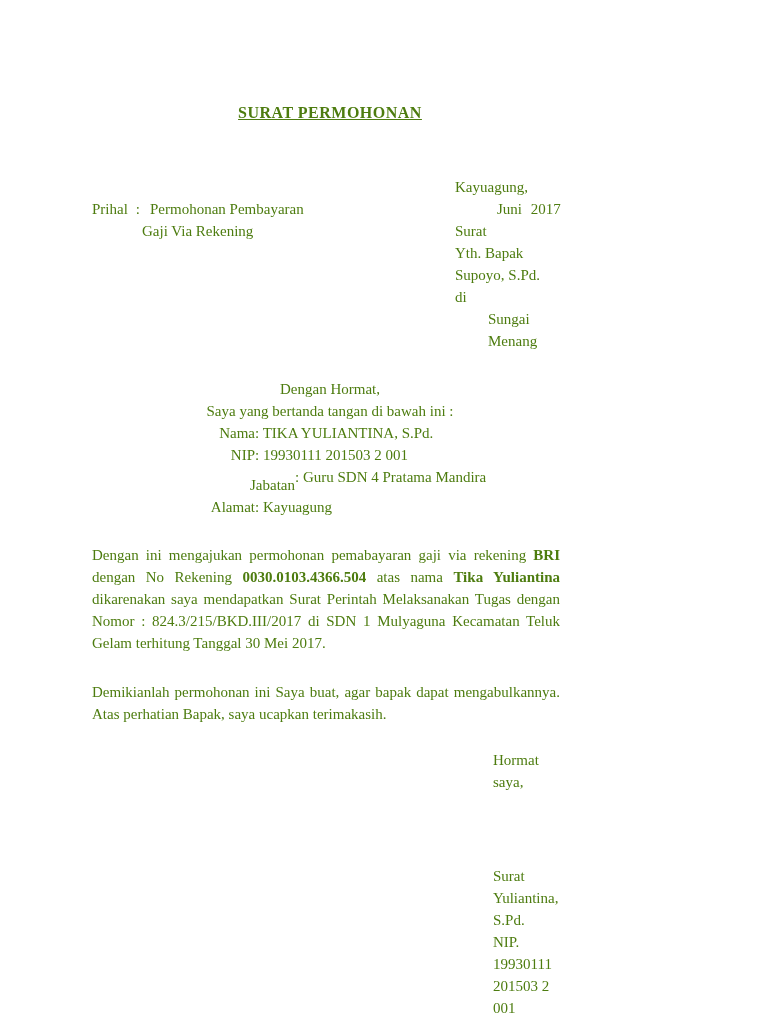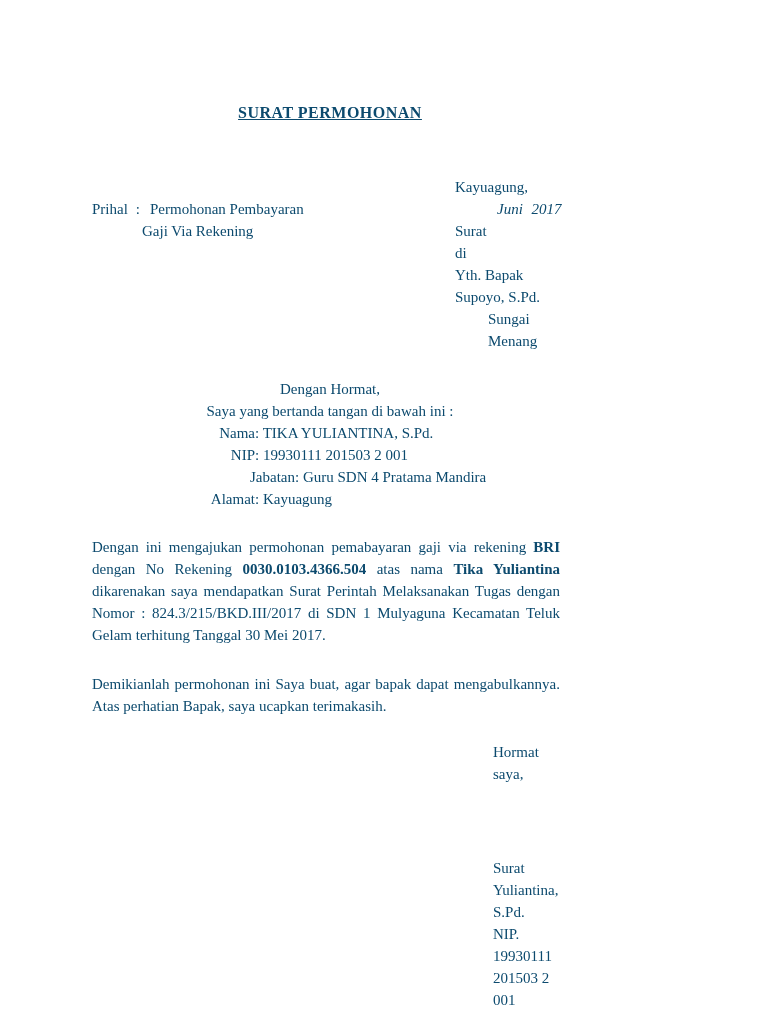--- a/index.html
+++ b/index.html
@@ -10,21 +10,21 @@
   .page {
     position: relative;
     width: 660px;
     height: 1024px;
     box-sizing: border-box;
     padding: 0 92px;
     background: #ffffff;
     font-family: "Liberation Serif", "DejaVu Serif", serif;
     font-size: 15px;
     line-height: 22px;
-    color: #0c4a6e;
+    color: #4d7c0f;
     overflow: hidden;
   }
   .title {
     margin: 102px 0 0 0;
     font-size: 16px;
     font-weight: bold;
     line-height: 22px;
     text-align: center;
     text-decoration: underline;
     letter-spacing: 0.5px;
@@ -38,29 +38,29 @@
     flex: none;
     padding-top: 22px;
   }
   .header-right {
     flex: 1;
   }
   .line { min-height: 22px; }
   .subject-colon { margin: 0 10px 0 8px; }
   .subject-line2 { padding-left: 50px; }
   .date-gap { display: inline-block; width: 42px; }
-  .date-monthyear { word-spacing: 5px; font-style: italic; }
+  .date-monthyear { word-spacing: 5px; }
   .recipient-city { padding-left: 33px; }
   .salutation { margin-top: 26px; text-align: center; }
   .id-row {
     display: flex;
     padding-left: 46px;
   }
   .id-label { flex: none; width: 117px; text-align: right; }
-  .id-row-wide .id-label { width: 157px; }
+  .id-row-wide .id-label { width: 157px; margin-top: 8px; }
   .body-p {
     margin: 26px 8px 0 0;
     text-align: justify;
   }
   .body-p2 { margin-top: 27px; }
   .bold { font-weight: bold; }
   .closing {
     margin: 24px 0 0 401px;
   }
   .signature {
@@ -75,22 +75,22 @@
   <h1 class="title">SURAT PERMOHONAN</h1>
 
   <div class="header">
     <div class="header-left">
       <div class="line"><span>Prihal</span><span class="subject-colon">:</span><span>Permohonan Pembayaran</span></div>
       <div class="line subject-line2">Gaji Via Rekening</div>
     </div>
     <div class="header-right">
       <div class="line"><span>Kayuagung,</span><span class="date-gap"></span><span class="date-monthyear">Juni 2017</span></div>
       <div class="line">Surat</div>
+      <div class="line">Yth. Bapak Supoyo, S.Pd.</div>
       <div class="line">di</div>
-      <div class="line">Yth. Bapak Supoyo, S.Pd.</div>
       <div class="line recipient-city">Sungai Menang</div>
     </div>
   </div>
 
   <div class="salutation">
     <div class="line">Dengan Hormat,</div>
     <div class="line">Saya yang bertanda tangan di bawah ini :</div>
   </div>
 
   <div class="identity">

